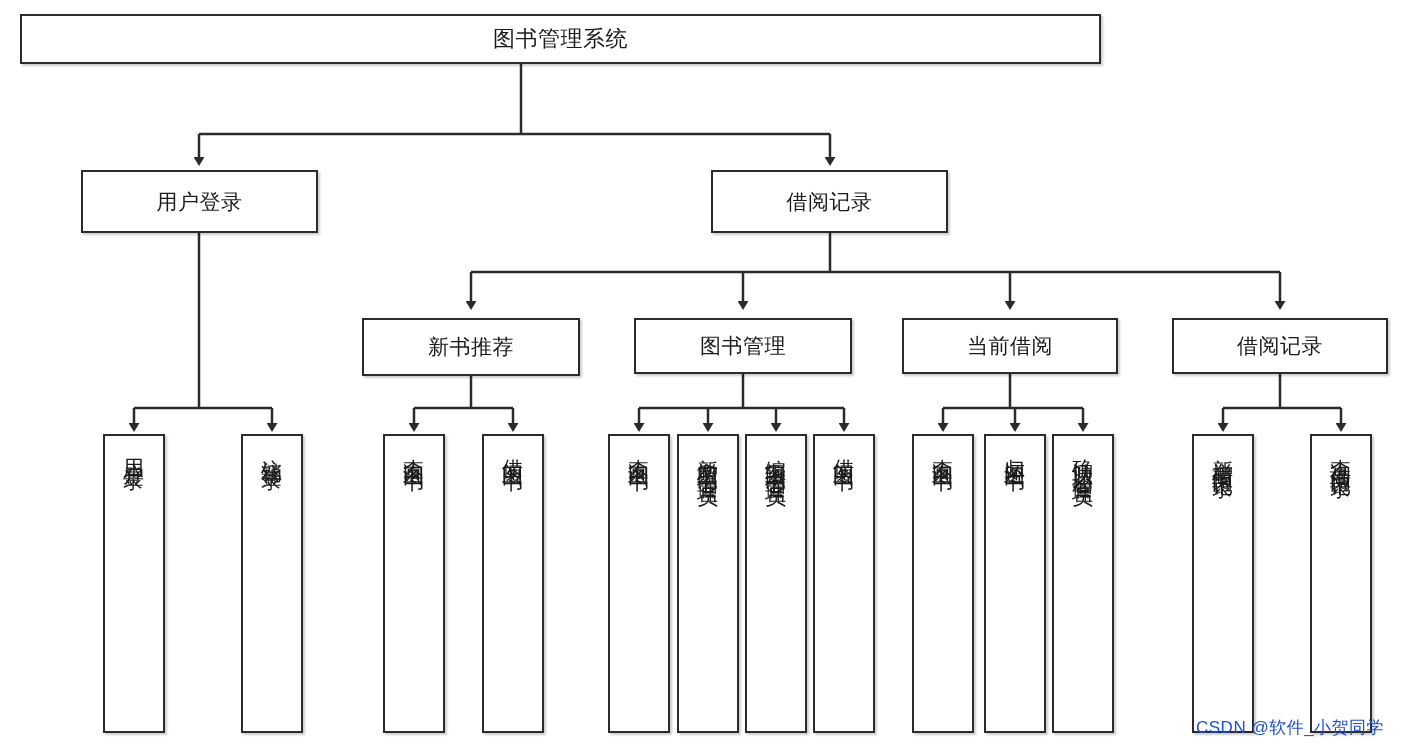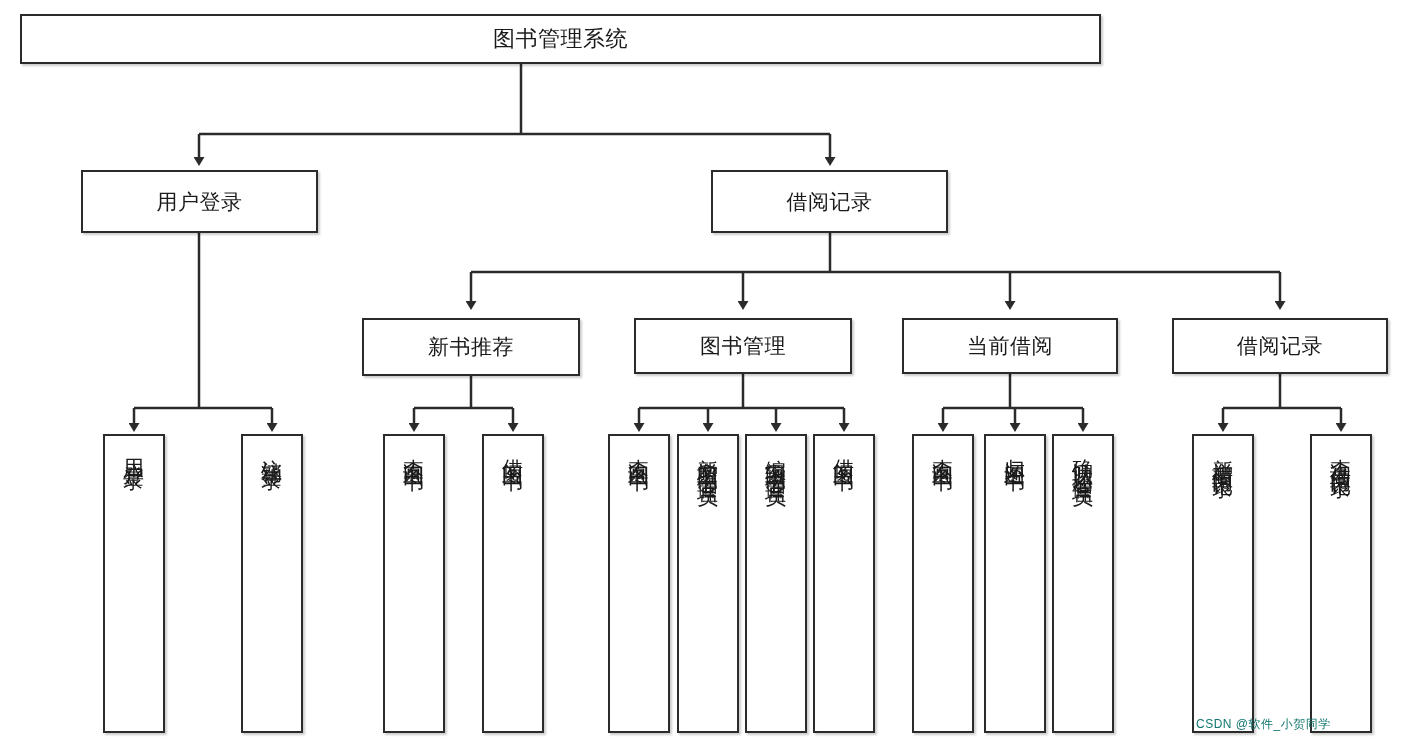--- a/index.html
+++ b/index.html
@@ -54,22 +54,22 @@
     writing-mode: vertical-rl;
     text-orientation: upright;
     font-size: 21px;
     letter-spacing: 4px;
     line-height: 1;
     white-space: nowrap;
     text-align: left;
   }
   .watermark {
     position: absolute;
-    color: #0f766e;
-    font-size: 12px;
+    color: #1d4ed8;
+    font-size: 17px;
     letter-spacing: 0.5px;
     white-space: nowrap;
     user-select: none;
   }
 </style>
 </head>
 <body>
 
 <div id="canvas">
 

